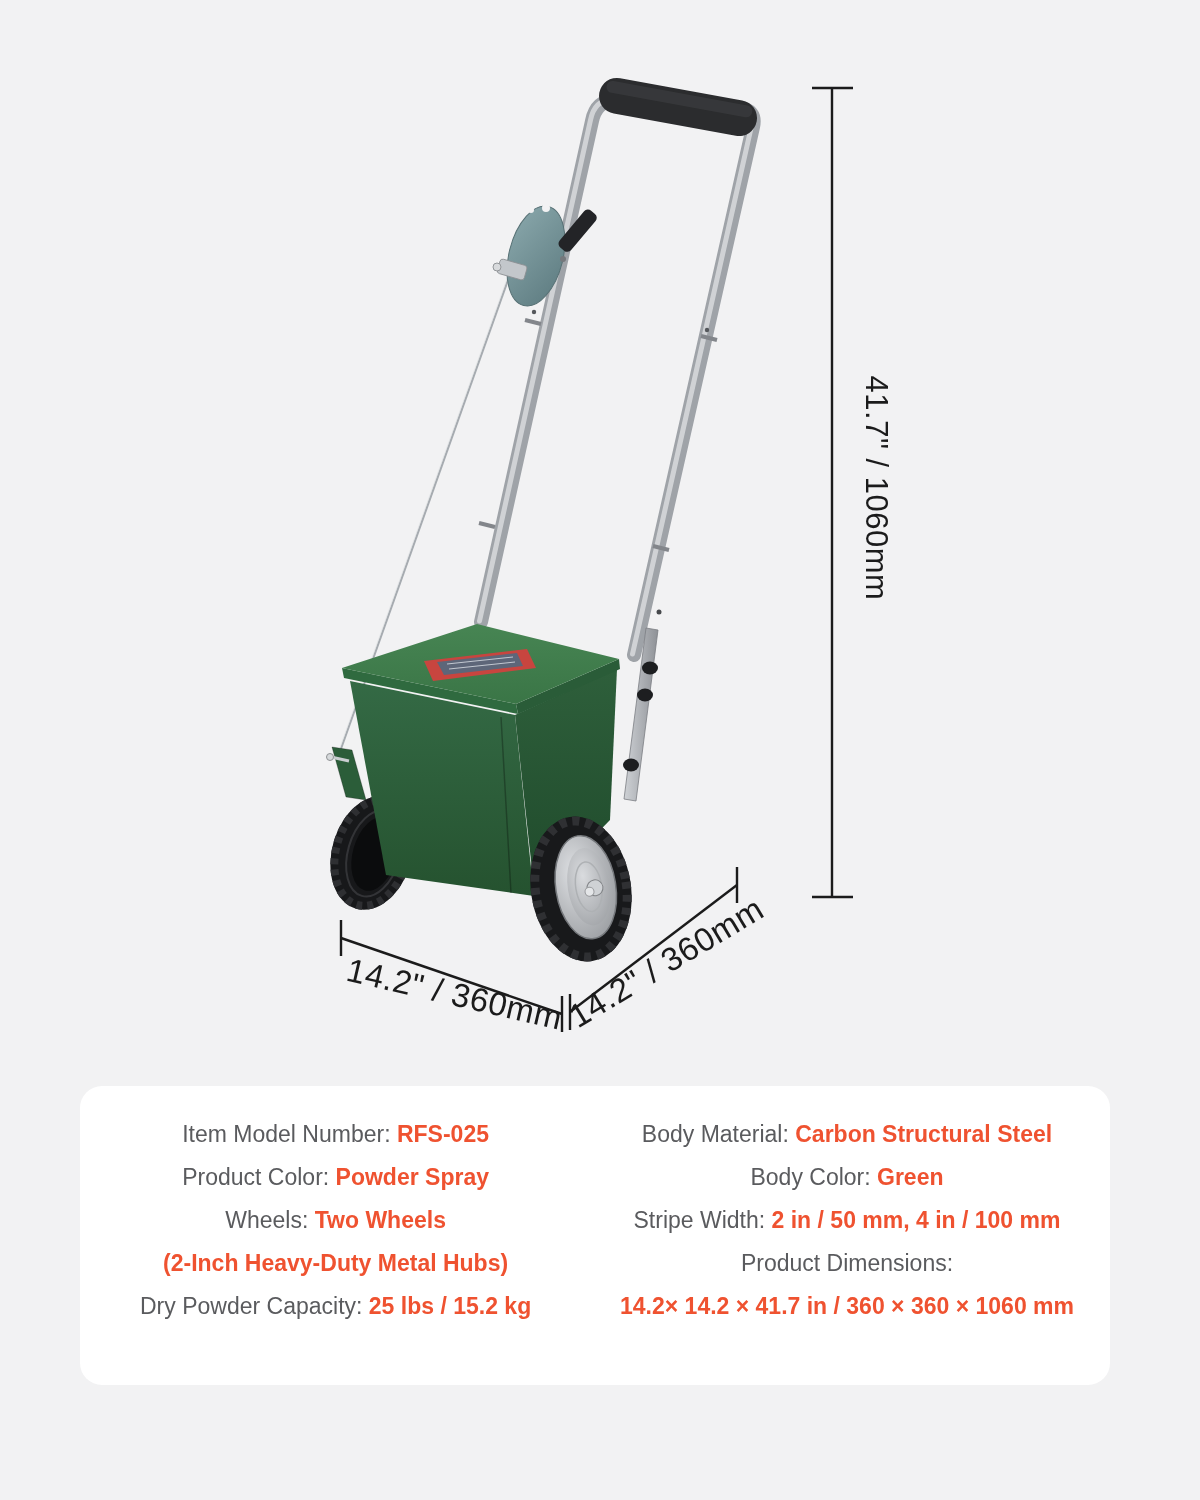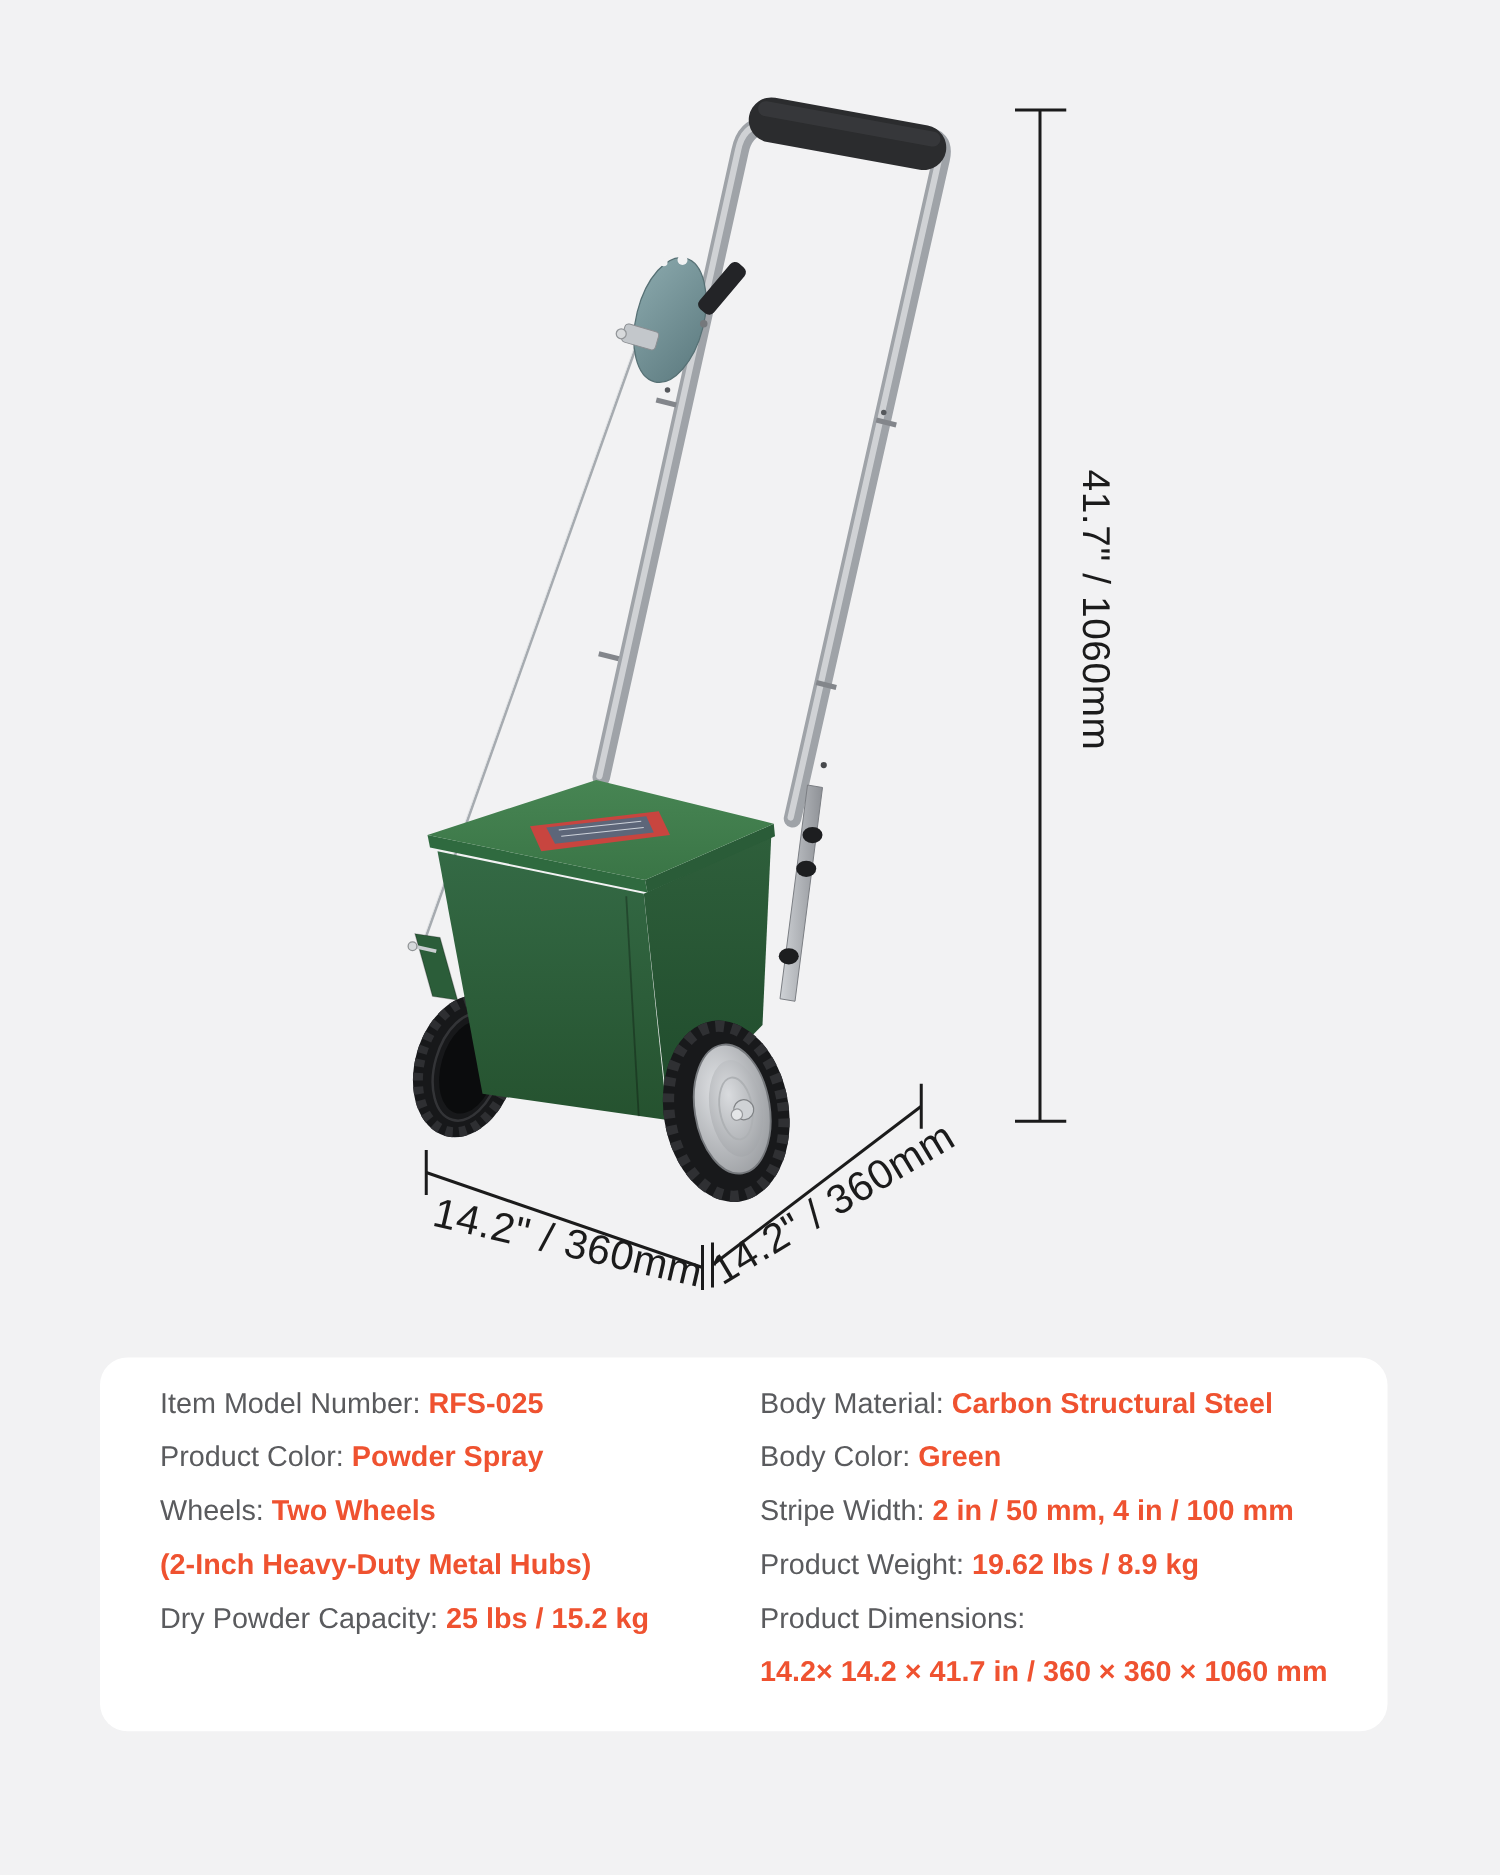--- a/index.html
+++ b/index.html
@@ -8,21 +8,21 @@
     background:#f2f2f3;
     font-family:"Liberation Sans",sans-serif;
     overflow:hidden;
   }
   .canvas{position:absolute;inset:0;width:1200px;height:1500px;}
   svg.product{position:absolute;top:0;left:0;display:block;}
   .spec-panel{
     position:absolute;left:80px;top:1086px;width:1030px;height:299px;
     background:#ffffff;border-radius:22px;
   }
-  .col{position:absolute;top:15px;margin:0;padding:0;list-style:none;}
+  .col{position:absolute;top:15px;margin:12px;padding:0;list-style:none;text-align:center;}
   .col.left{left:48px;}
   .col.right{left:528px;}
   .col li{height:43px;line-height:43px;font-size:23px;white-space:nowrap;}
   .lab{color:#5a5b5e;}
   .val{color:#ef5230;font-weight:bold;}
   .dim-text{fill:#1b1b1b;font-family:"Liberation Sans",sans-serif;}
 </style>
 </head>
 <body>
 
@@ -168,18 +168,17 @@
       <li><span class="lab">Item Model Number: </span><span class="val">RFS-025</span></li>
       <li><span class="lab">Product Color: </span><span class="val">Powder Spray</span></li>
       <li><span class="lab">Wheels: </span><span class="val">Two Wheels</span></li>
       <li><span class="lab"></span><span class="val">(2-Inch Heavy-Duty Metal Hubs)</span></li>
       <li><span class="lab">Dry Powder Capacity: </span><span class="val">25 lbs / 15.2 kg</span></li>
     </ul>
     <ul class="col right">
       <li><span class="lab">Body Material: </span><span class="val">Carbon Structural Steel</span></li>
       <li><span class="lab">Body Color: </span><span class="val">Green</span></li>
       <li><span class="lab">Stripe Width: </span><span class="val">2 in / 50 mm, 4 in / 100 mm</span></li>
-      <li><span class="lab">Product Weight: </span><span class="val">19.62 lbs / 8.9 kg</span></li>
       <li><span class="lab">Product Dimensions:</span><span class="val"></span></li>
       <li><span class="lab"></span><span class="val">14.2× 14.2 × 41.7 in / 360 × 360 × 1060 mm</span></li>
     </ul>
   </section>
 </div>
 
 </body></html>

